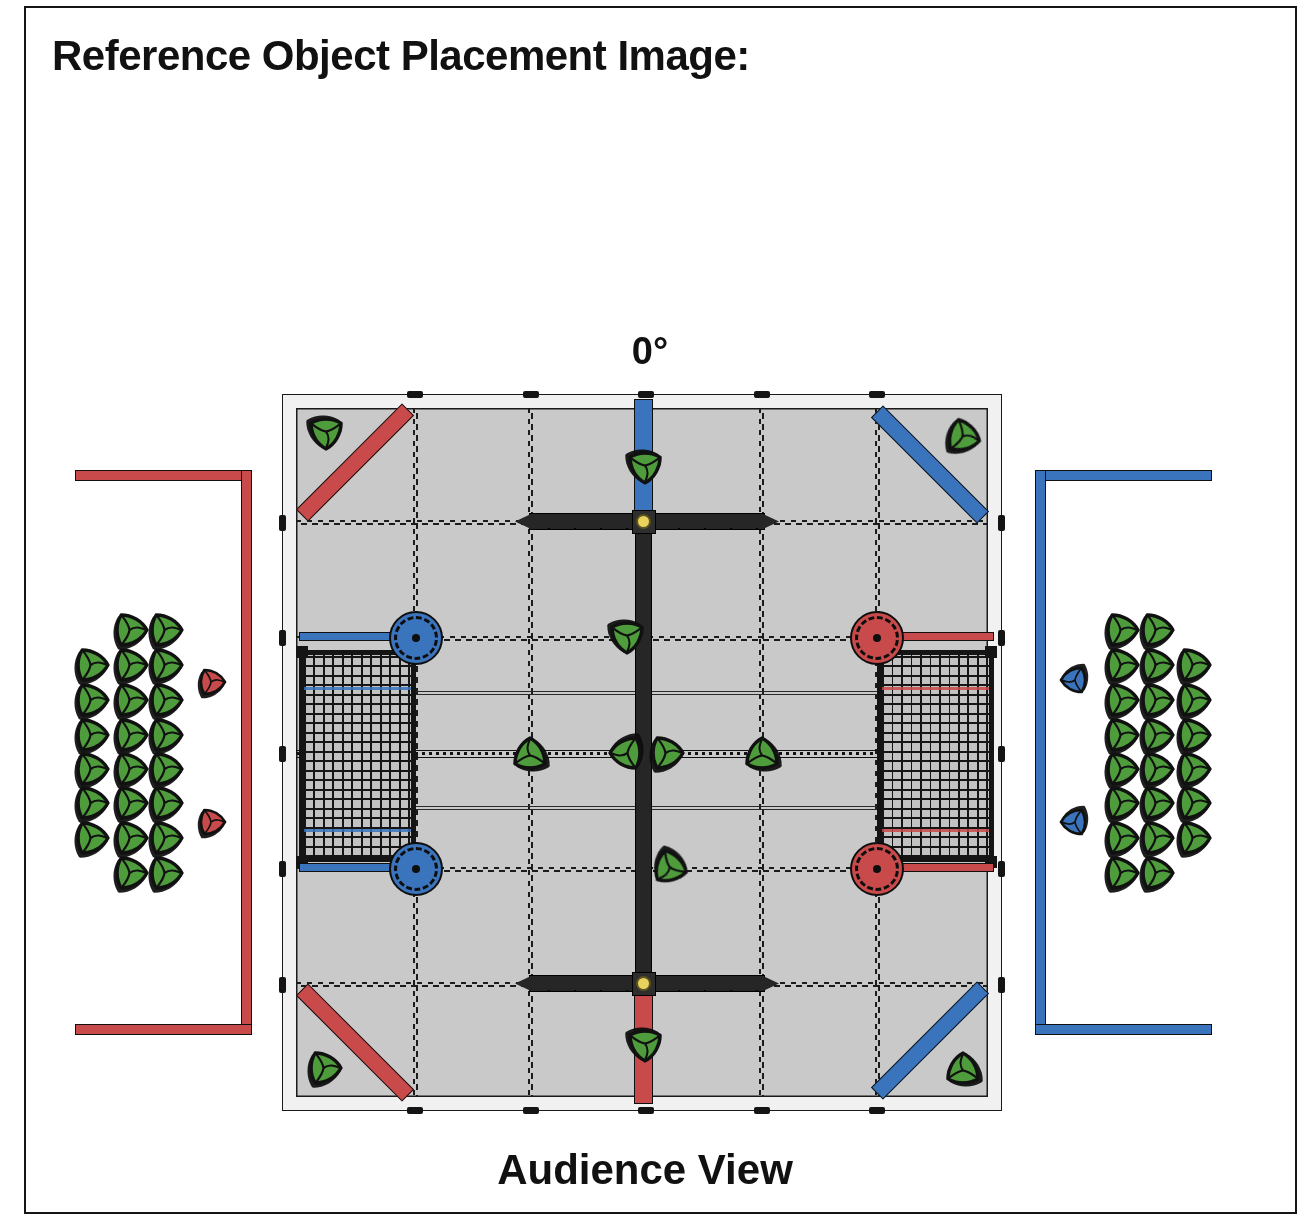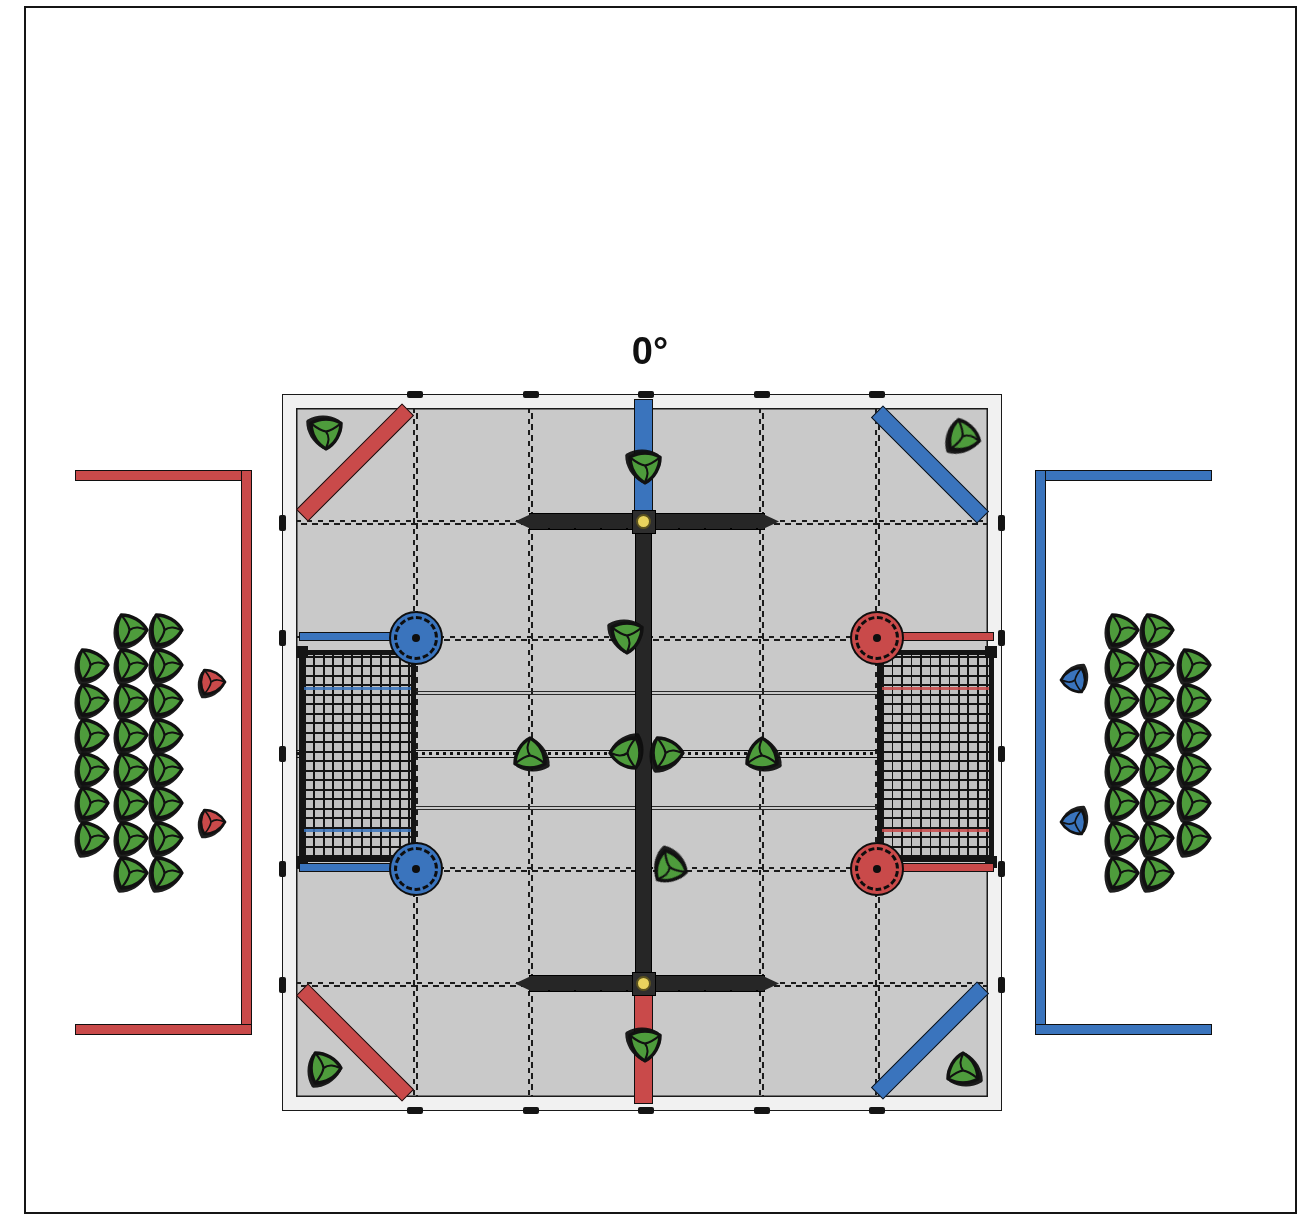--- a/index.html
+++ b/index.html
@@ -76,21 +76,23 @@
       <path d="M42,24 A35.8,35.8 0 0 1 11,42 A35.8,35.8 0 0 1 11,6 A35.8,35.8 0 0 1 42,24 Z" fill="currentColor" stroke="#111" stroke-width="4" stroke-linejoin="round"></path>
       <path d="M21,24 C28,19 34,21 41,24 M21,24 C20,31 16,36 12,41 M21,24 C20,17 16,12 12,7" fill="none" stroke="#111" stroke-width="2.6" stroke-linecap="round"></path>
     </symbol>
   </defs>
 </svg>
 
 <div id="page">
 
   <div class="abs" id="page-border"></div>
 
+  <div class="abs" id="title">Reference Object Placement Image:</div>
   <div class="abs" id="deg-label">0°</div>
+  <div class="abs" id="audience-label">Audience View</div>
 
   <div class="abs" id="wall-frame"></div>
 
   <div class="abs dline" style="top:691px"></div>
   <div class="abs dline" style="top:806px"></div>
 
   <div class="abs diag c-red" style="left:280px;top:454px;transform:rotate(135deg)"></div>
   <div class="abs diag c-blue" style="left:855px;top:456px;transform:rotate(45deg)"></div>
   <div class="abs diag c-red" style="left:280px;top:1034px;transform:rotate(45deg)"></div>
   <div class="abs diag c-blue" style="left:855px;top:1032px;transform:rotate(135deg)"></div>

